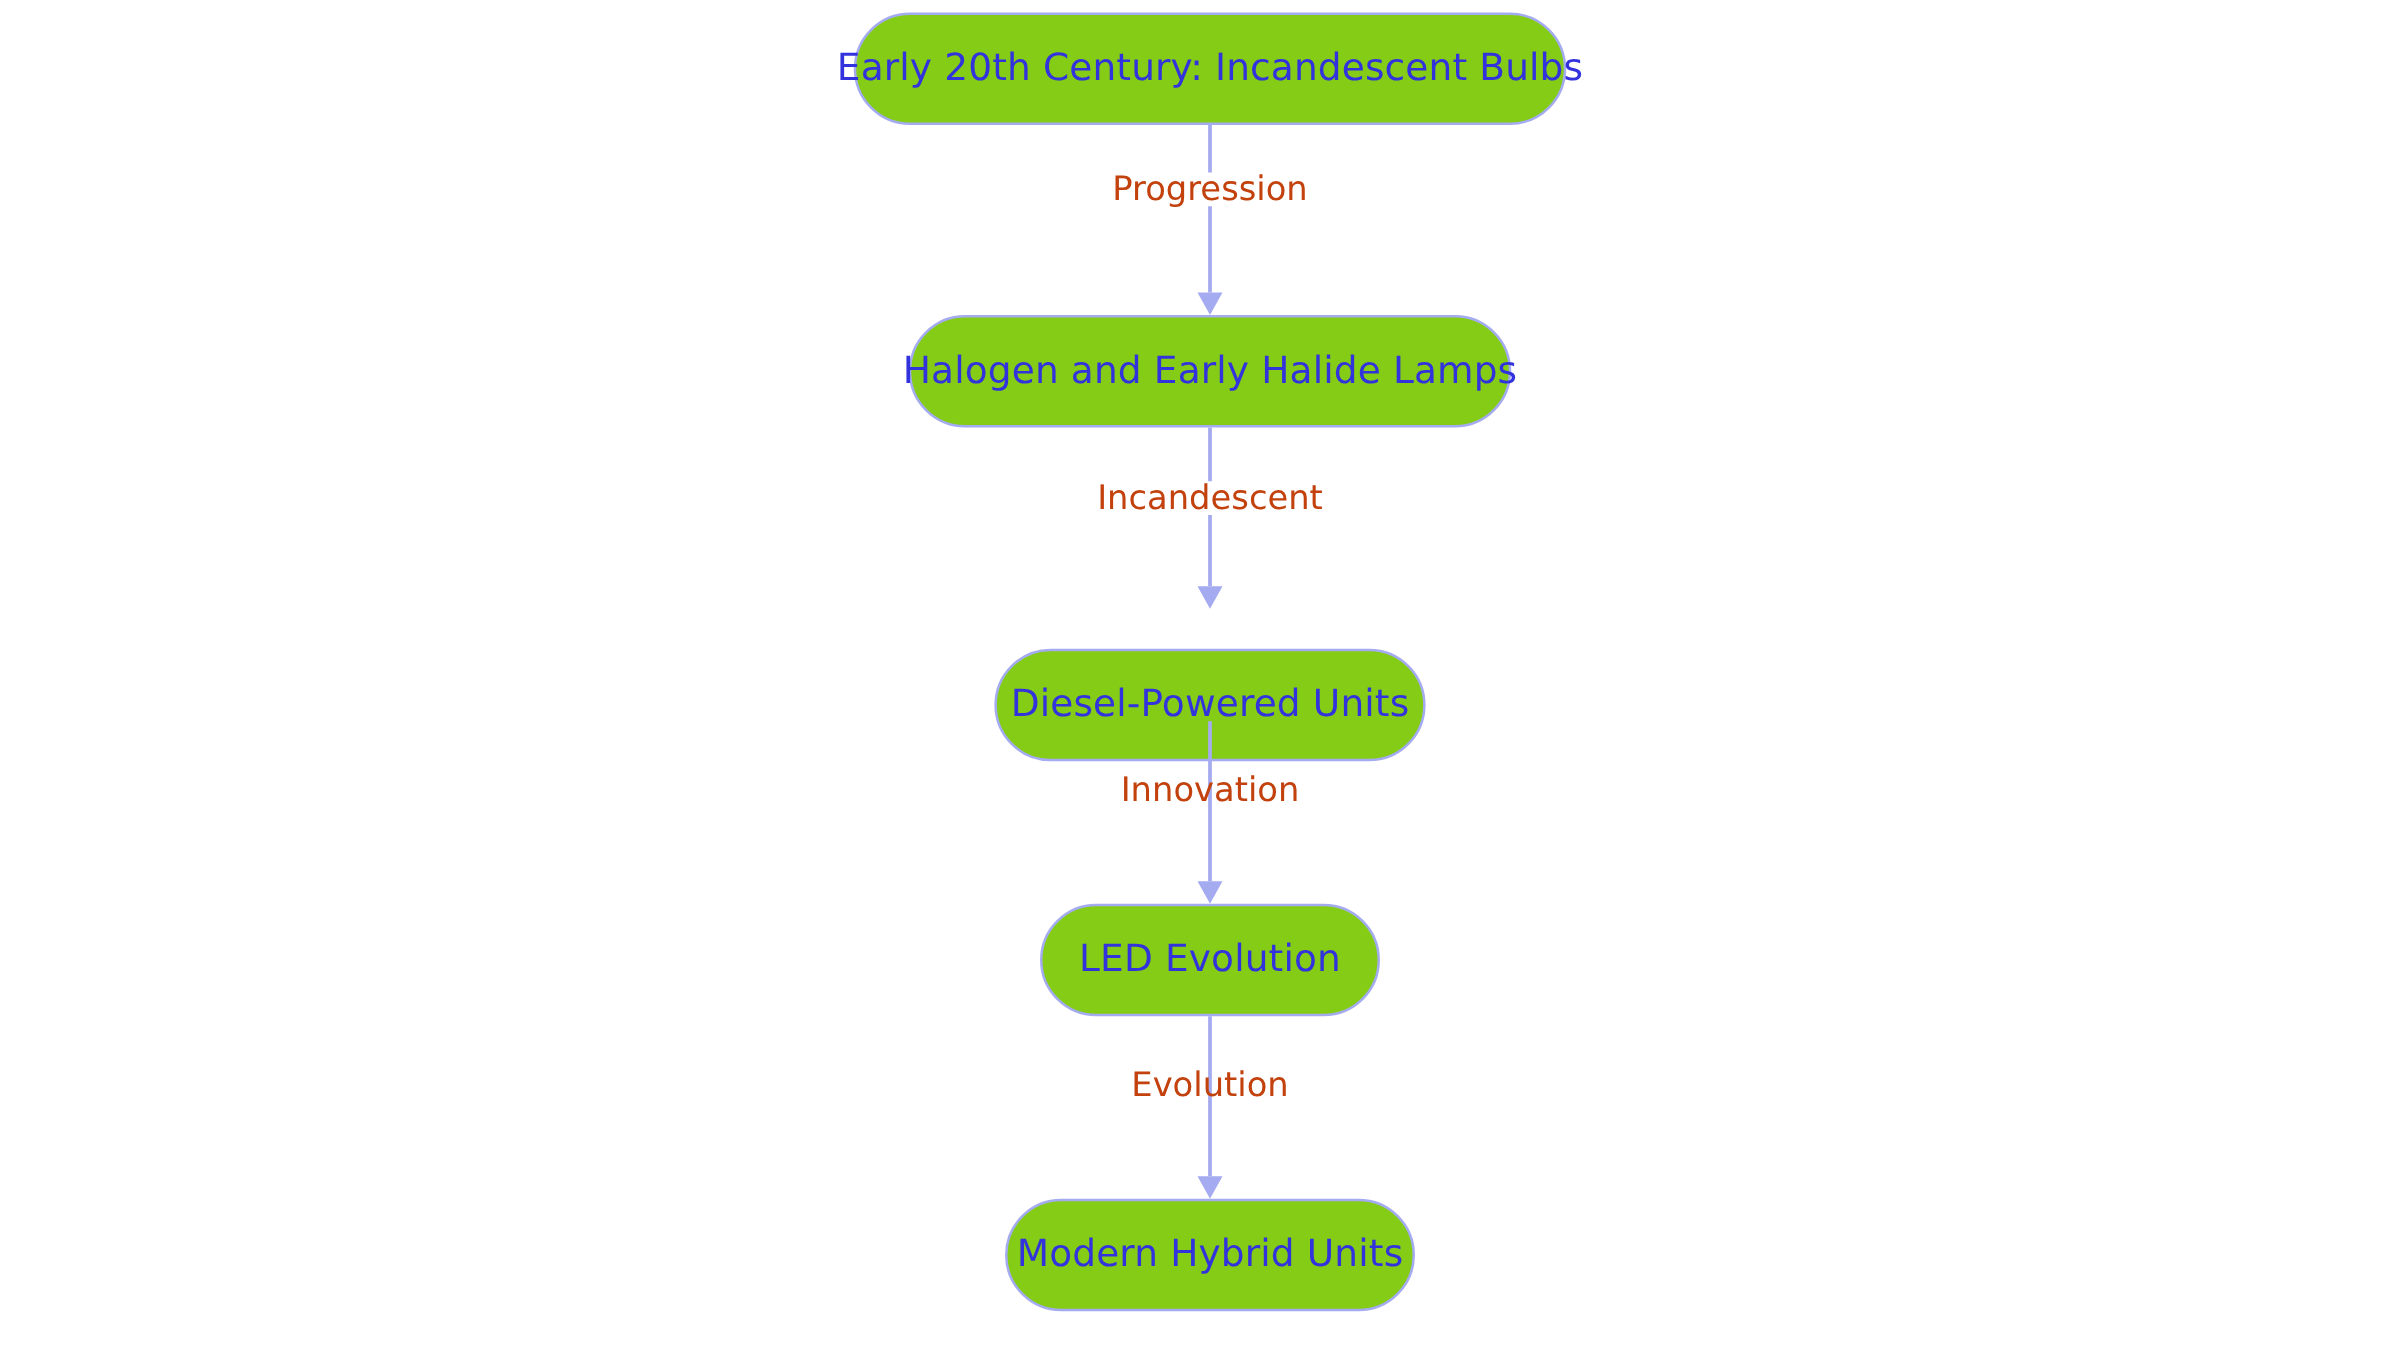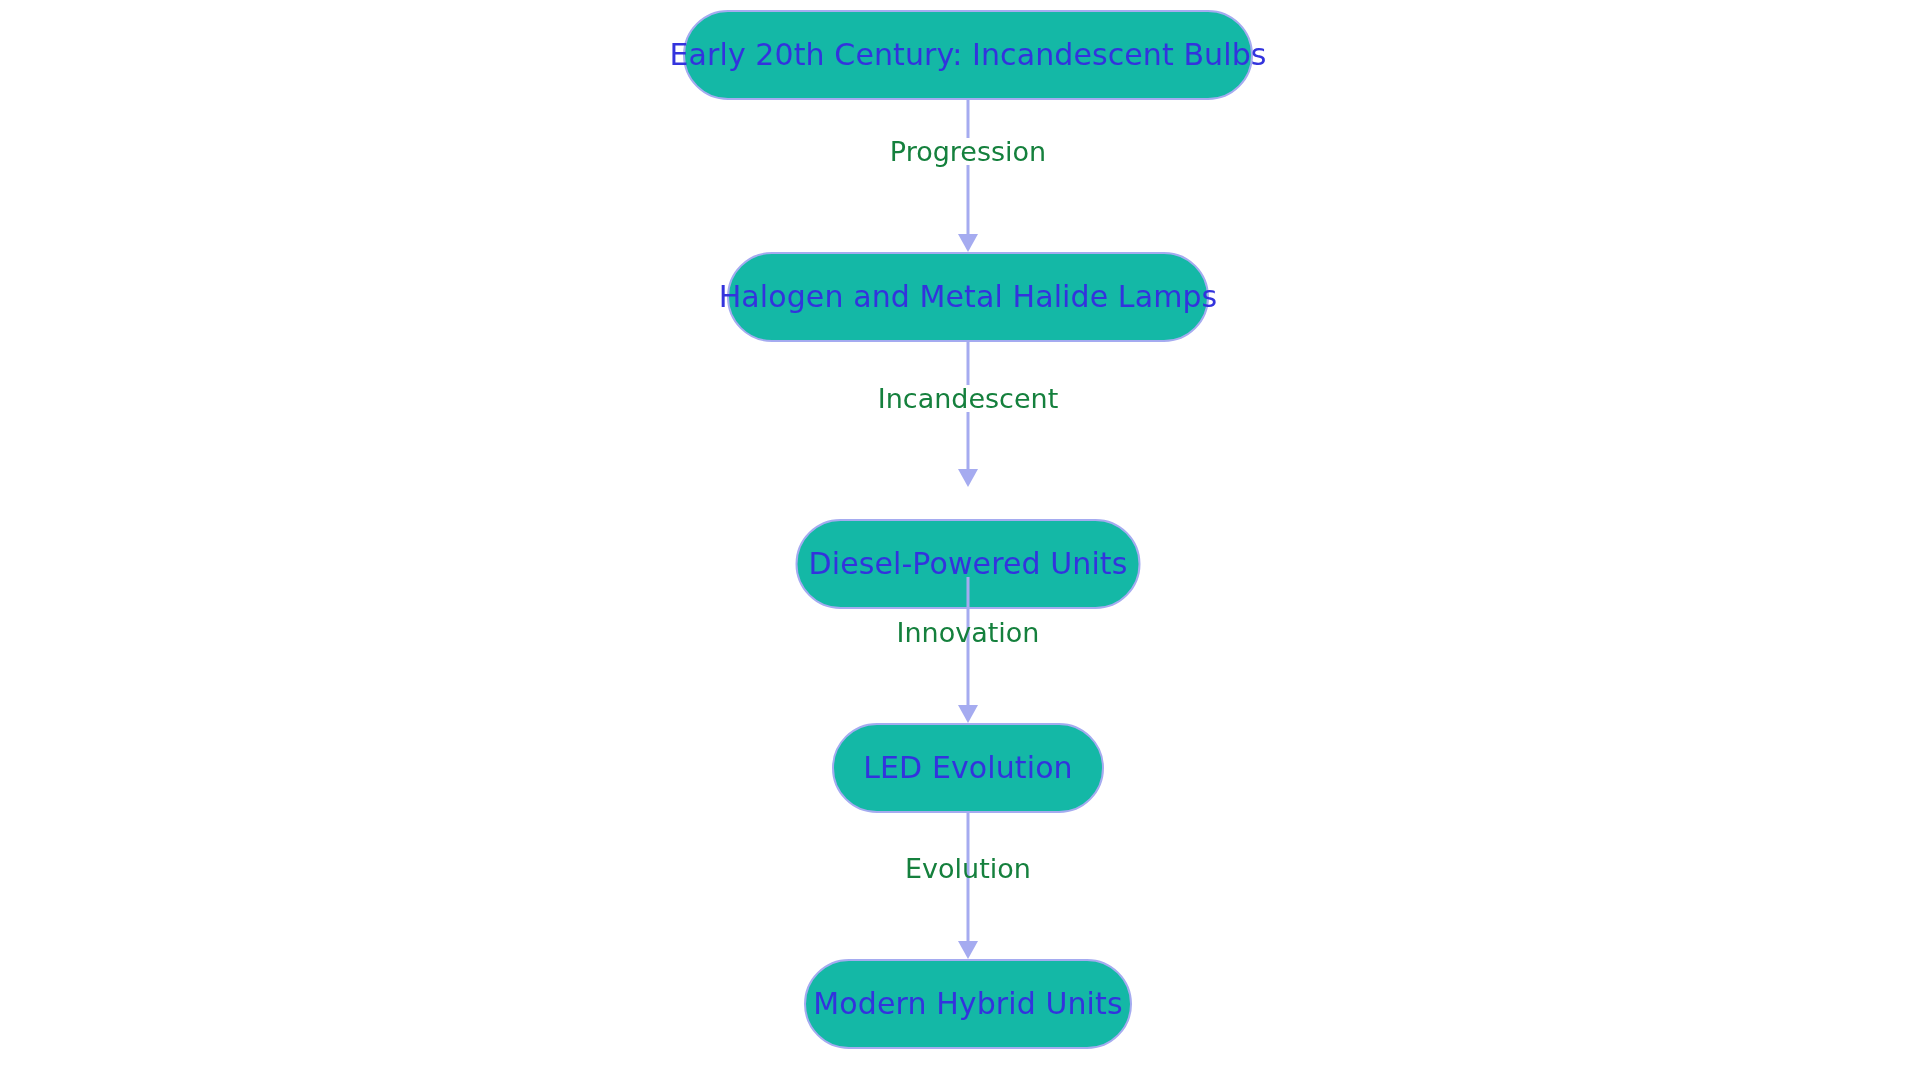--- a/index.html
+++ b/index.html
@@ -22,21 +22,21 @@
   }
 
   
   .node {
     position: absolute;
     box-sizing: border-box;
     display: flex;
     align-items: center;
     justify-content: center;
     height: 90px;
-    background: #14b8a6;
+    background: #84cc16;
     border: 2px solid #a5abf0;
     border-radius: 45px;
     transform: translateX(-50%);
     left: 968px;
   }
   .node-label {
     color: #3333dd;
     font-size: 30px;
     line-height: 1;
     white-space: nowrap;
@@ -73,21 +73,21 @@
     width: 0;
     height: 0;
     border-left: 10px solid transparent;
     border-right: 10px solid transparent;
     border-top: 18px solid #a5abf0;
   }
   .edge-label {
     position: absolute;
     left: 50%;
     transform: translateX(-50%);
-    color: #15803d;
+    color: #c2410c;
     font-size: 27px;
     line-height: 1;
     white-space: nowrap;
     padding: 0 2px;
   }
   .edge-label.masked {
     background: #ffffff;
   }
 
   
@@ -123,21 +123,21 @@
     <span class="node-label">Early 20th Century: Incandescent Bulbs</span>
   </div>
 
   <div class="connector connector-0">
     <div class="conn-line"></div>
     <div class="arrowhead"></div>
     <span class="edge-label masked">Progression</span>
   </div>
 
   <div class="node node-1">
-    <span class="node-label">Halogen and Metal Halide Lamps</span>
+    <span class="node-label">Halogen and Early Halide Lamps</span>
   </div>
 
   <div class="connector connector-1">
     <div class="conn-line"></div>
     <div class="arrowhead"></div>
     <span class="edge-label masked">Incandescent</span>
   </div>
 
   <div class="node node-2">
     <span class="node-label">Diesel-Powered Units</span>

